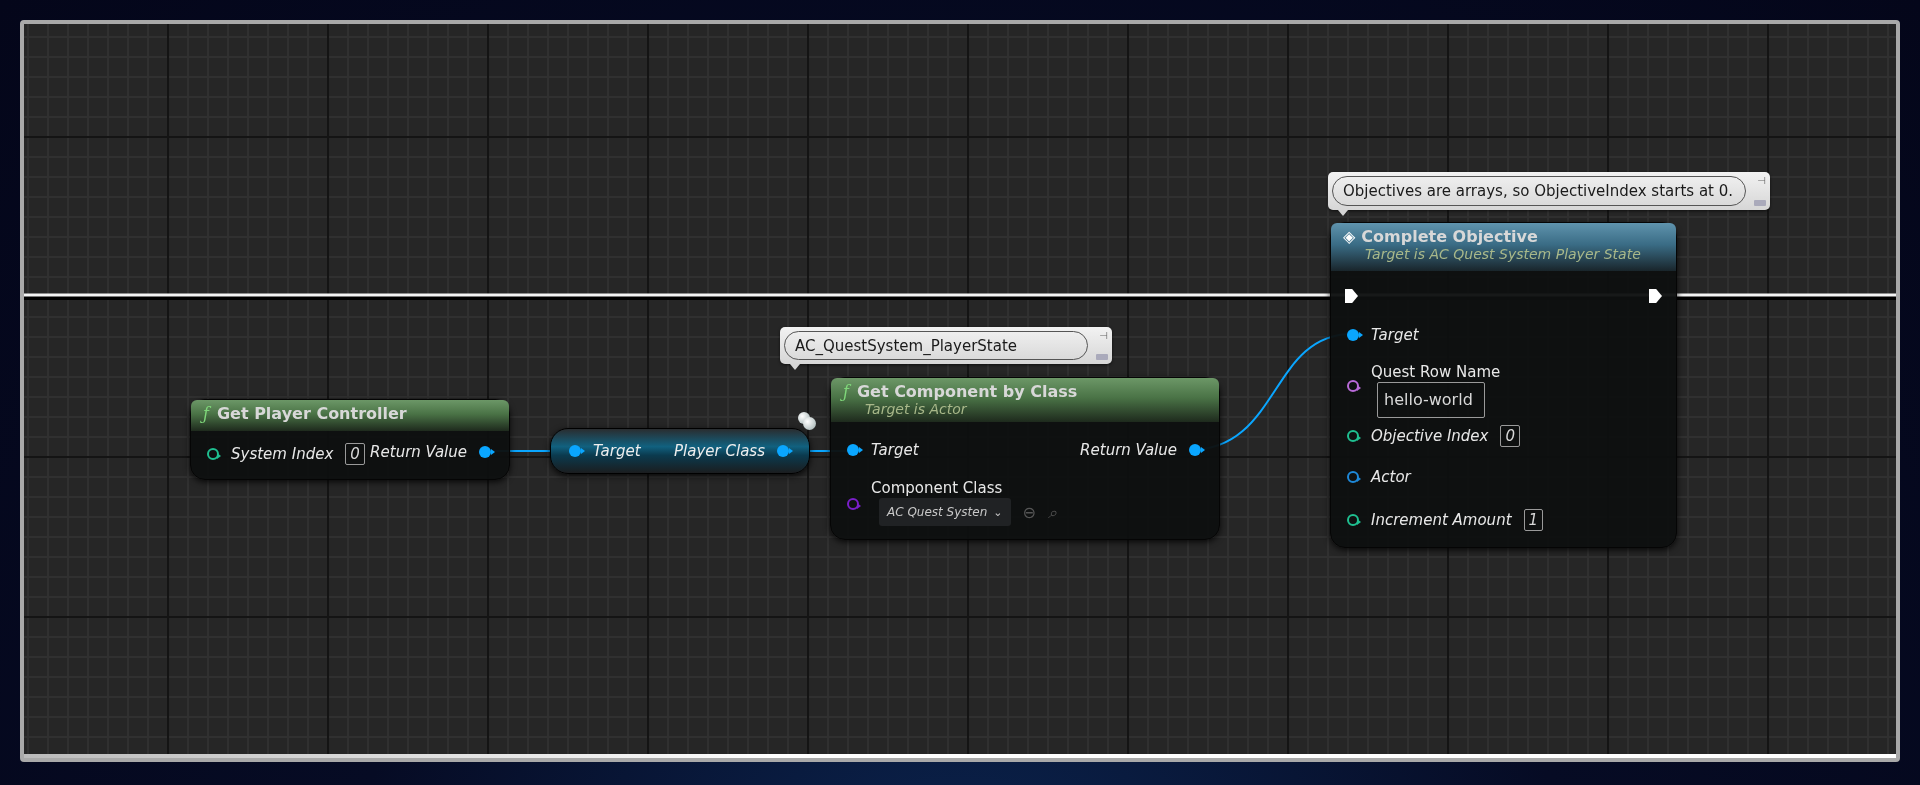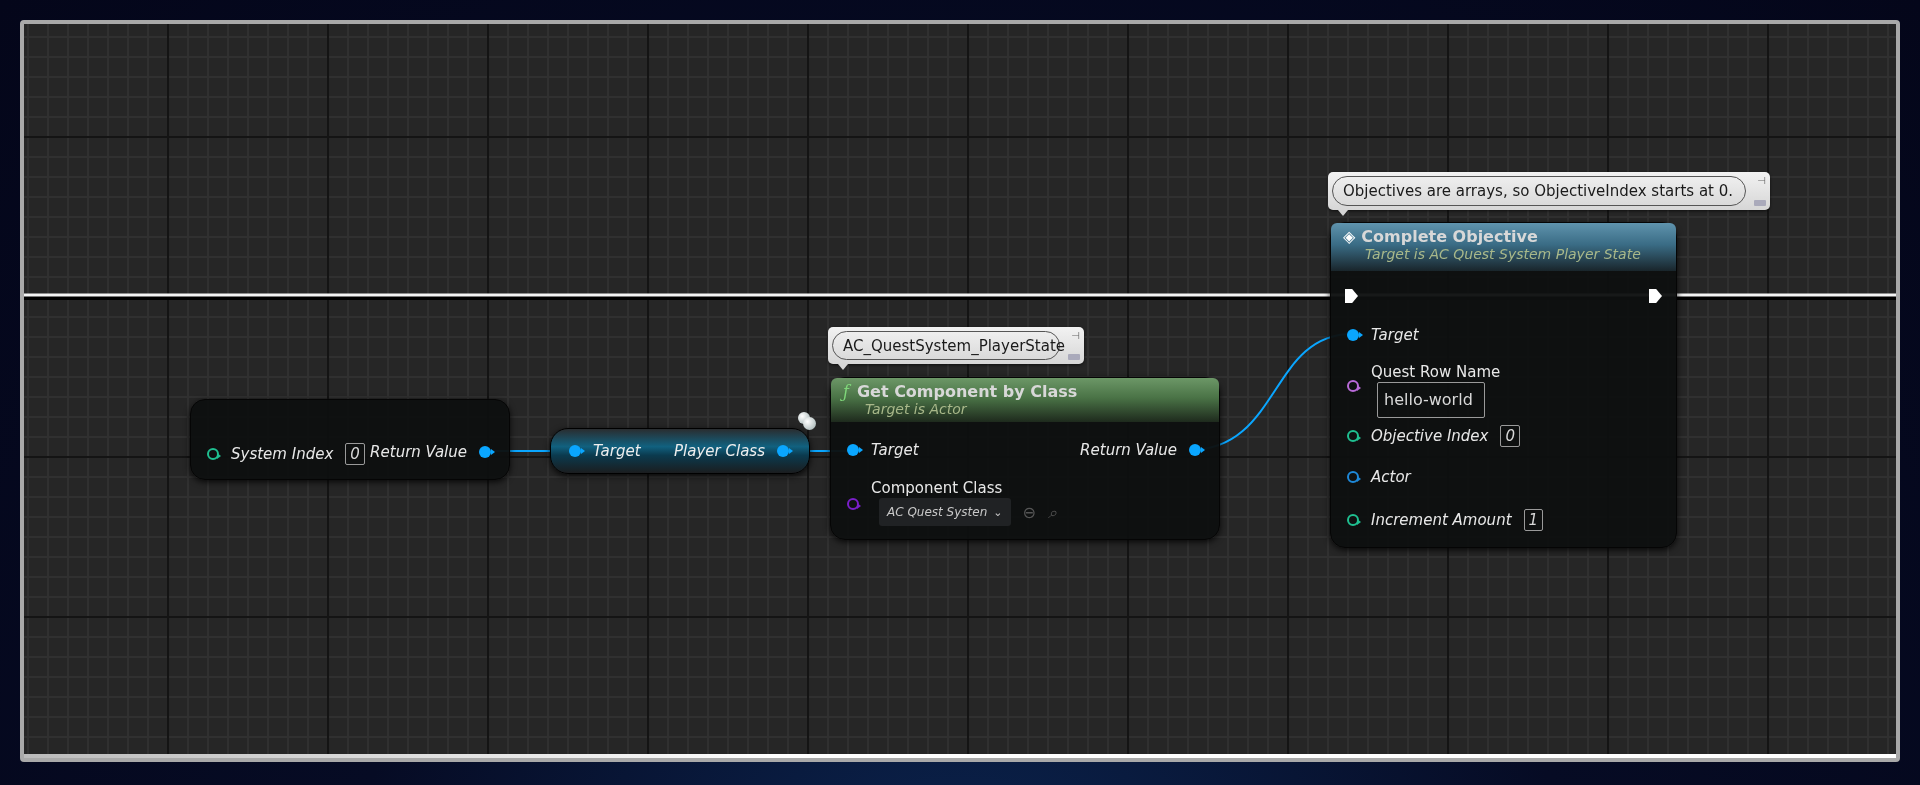--- a/index.html
+++ b/index.html
@@ -80,20 +80,23 @@
 
   <line x1="24" y1="295" x2="1896" y2="295" stroke="#000" stroke-width="4" transform="translate(0,3)"></line>
   <line x1="24" y1="295" x2="1896" y2="295" stroke="#f4f4f4" stroke-width="3"></line>
 
   <line x1="482" y1="451" x2="572" y2="451" stroke="#0aa6ff" stroke-width="2"></line>
   <line x1="778" y1="451" x2="850" y2="451" stroke="#0aa6ff" stroke-width="2"></line>
   <path d="M1190,450 C1280,450 1270,334 1352,334" fill="none" stroke="#0aa6ff" stroke-width="2"></path>
 </svg>
 
 <div class="node" style="left:190px;top:399px;width:318px;height:79px;">
+  <div class="hdr green" style="height:31px;">
+    <span class="fglyph">ƒ</span><span class="title">Get Player Controller</span>
+  </div>
   <div class="pin-row" style="left:16px;top:43px;">
     <span class="pin hollow teal"></span>
     <span>System Index</span>
     <span class="valbox">0</span>
   </div>
   <div class="pin-row" style="right:18px;top:43px;">
     <span>Return Value</span>
     <span class="pin filled"></span>
   </div>
 </div>
@@ -106,21 +109,21 @@
   <div class="pin-row" style="right:20px;top:13px;">
     <span style="color:#eee;font-size:15px;">Player Class</span>
     <span class="pin filled"></span>
   </div>
 </div>
 <div style="position:absolute;left:798px;top:412px;width:18px;height:18px;">
   <div style="position:absolute;left:0;top:0;width:12px;height:12px;border-radius:50%;background:radial-gradient(circle at 35% 35%,#fff,#9aa);"></div>
   <div style="position:absolute;left:5px;top:5px;width:13px;height:13px;border-radius:50%;background:radial-gradient(circle at 35% 35%,#fff,#9aa);"></div>
 </div>
 
-<div class="comment" style="left:828px;top:327px;width:256px;height:37px;">
+<div class="comment" style="left:780px;top:327px;width:332px;height:37px;">
   <div class="pill" style="right:24px;">AC_QuestSystem_PlayerState</div>
   <span class="pinicon">⊣</span>
   <span class="moreicon"></span>
   <span class="tail"></span>
 </div>
 
 <div class="node" style="left:830px;top:377px;width:388px;height:161px;">
   <div class="hdr green" style="height:44px;">
     <div><span class="fglyph">ƒ</span><span class="title">Get Component by Class</span></div>
     <div class="sub">Target is Actor</div>

